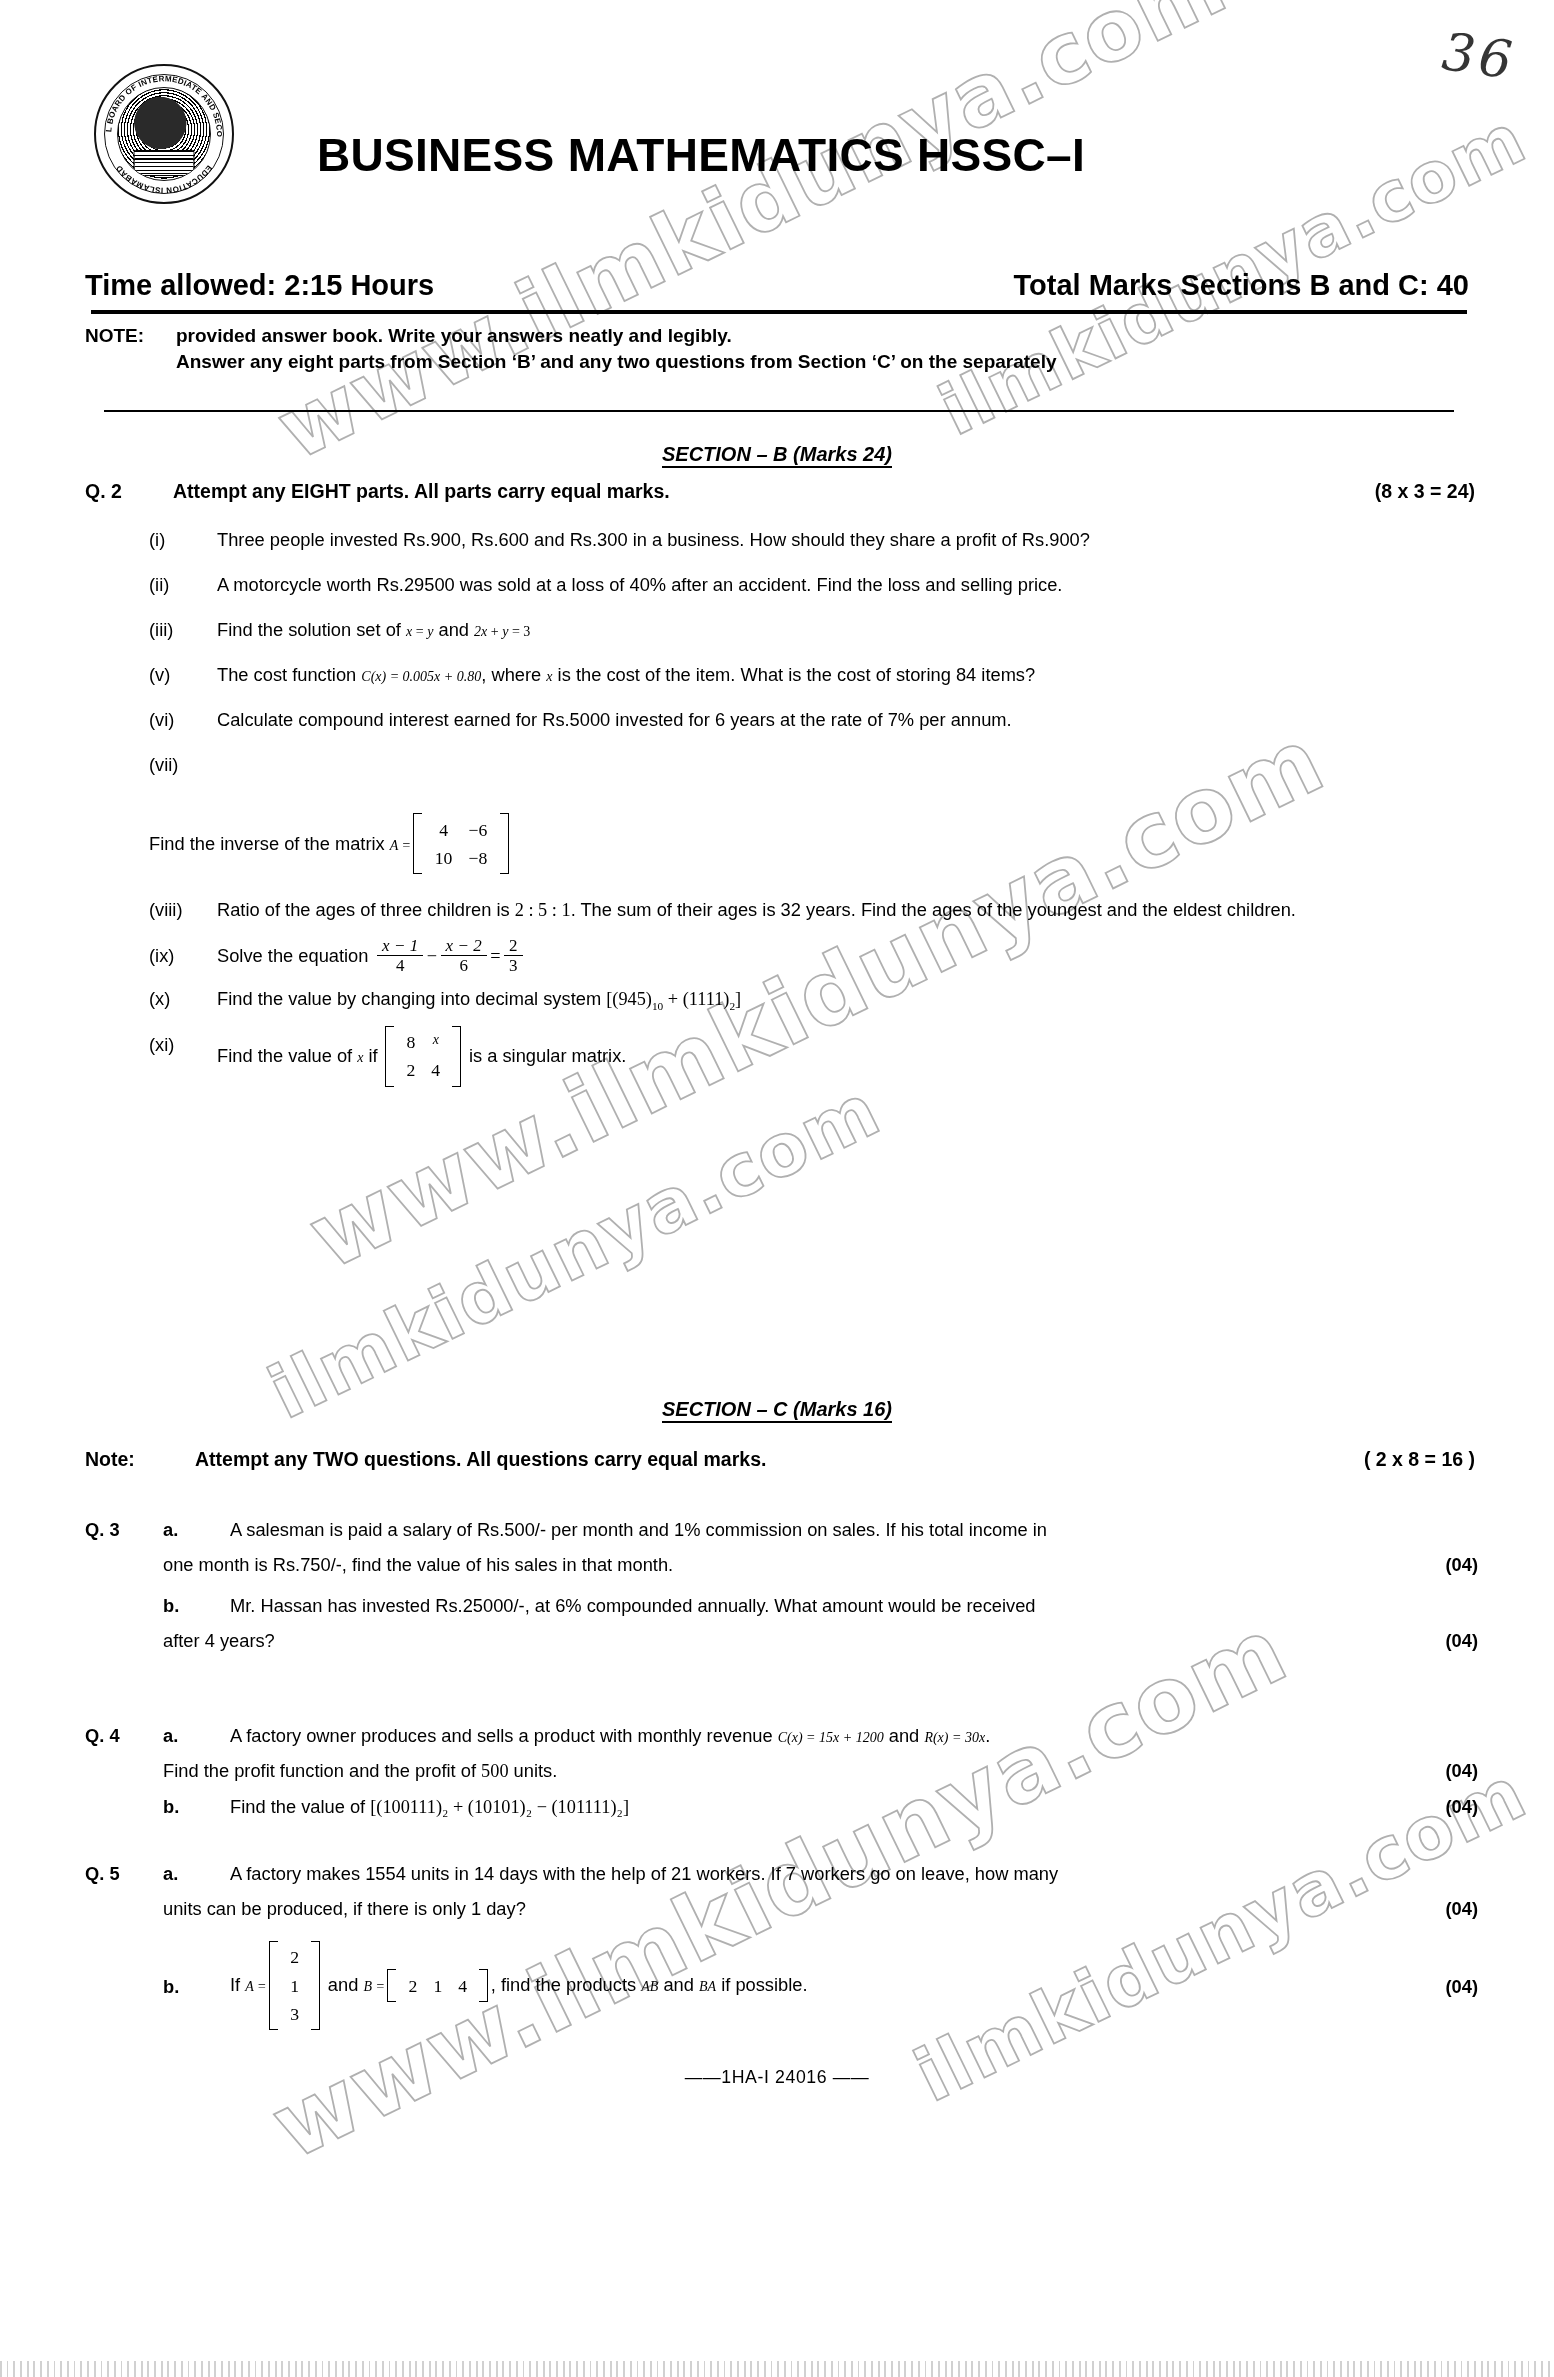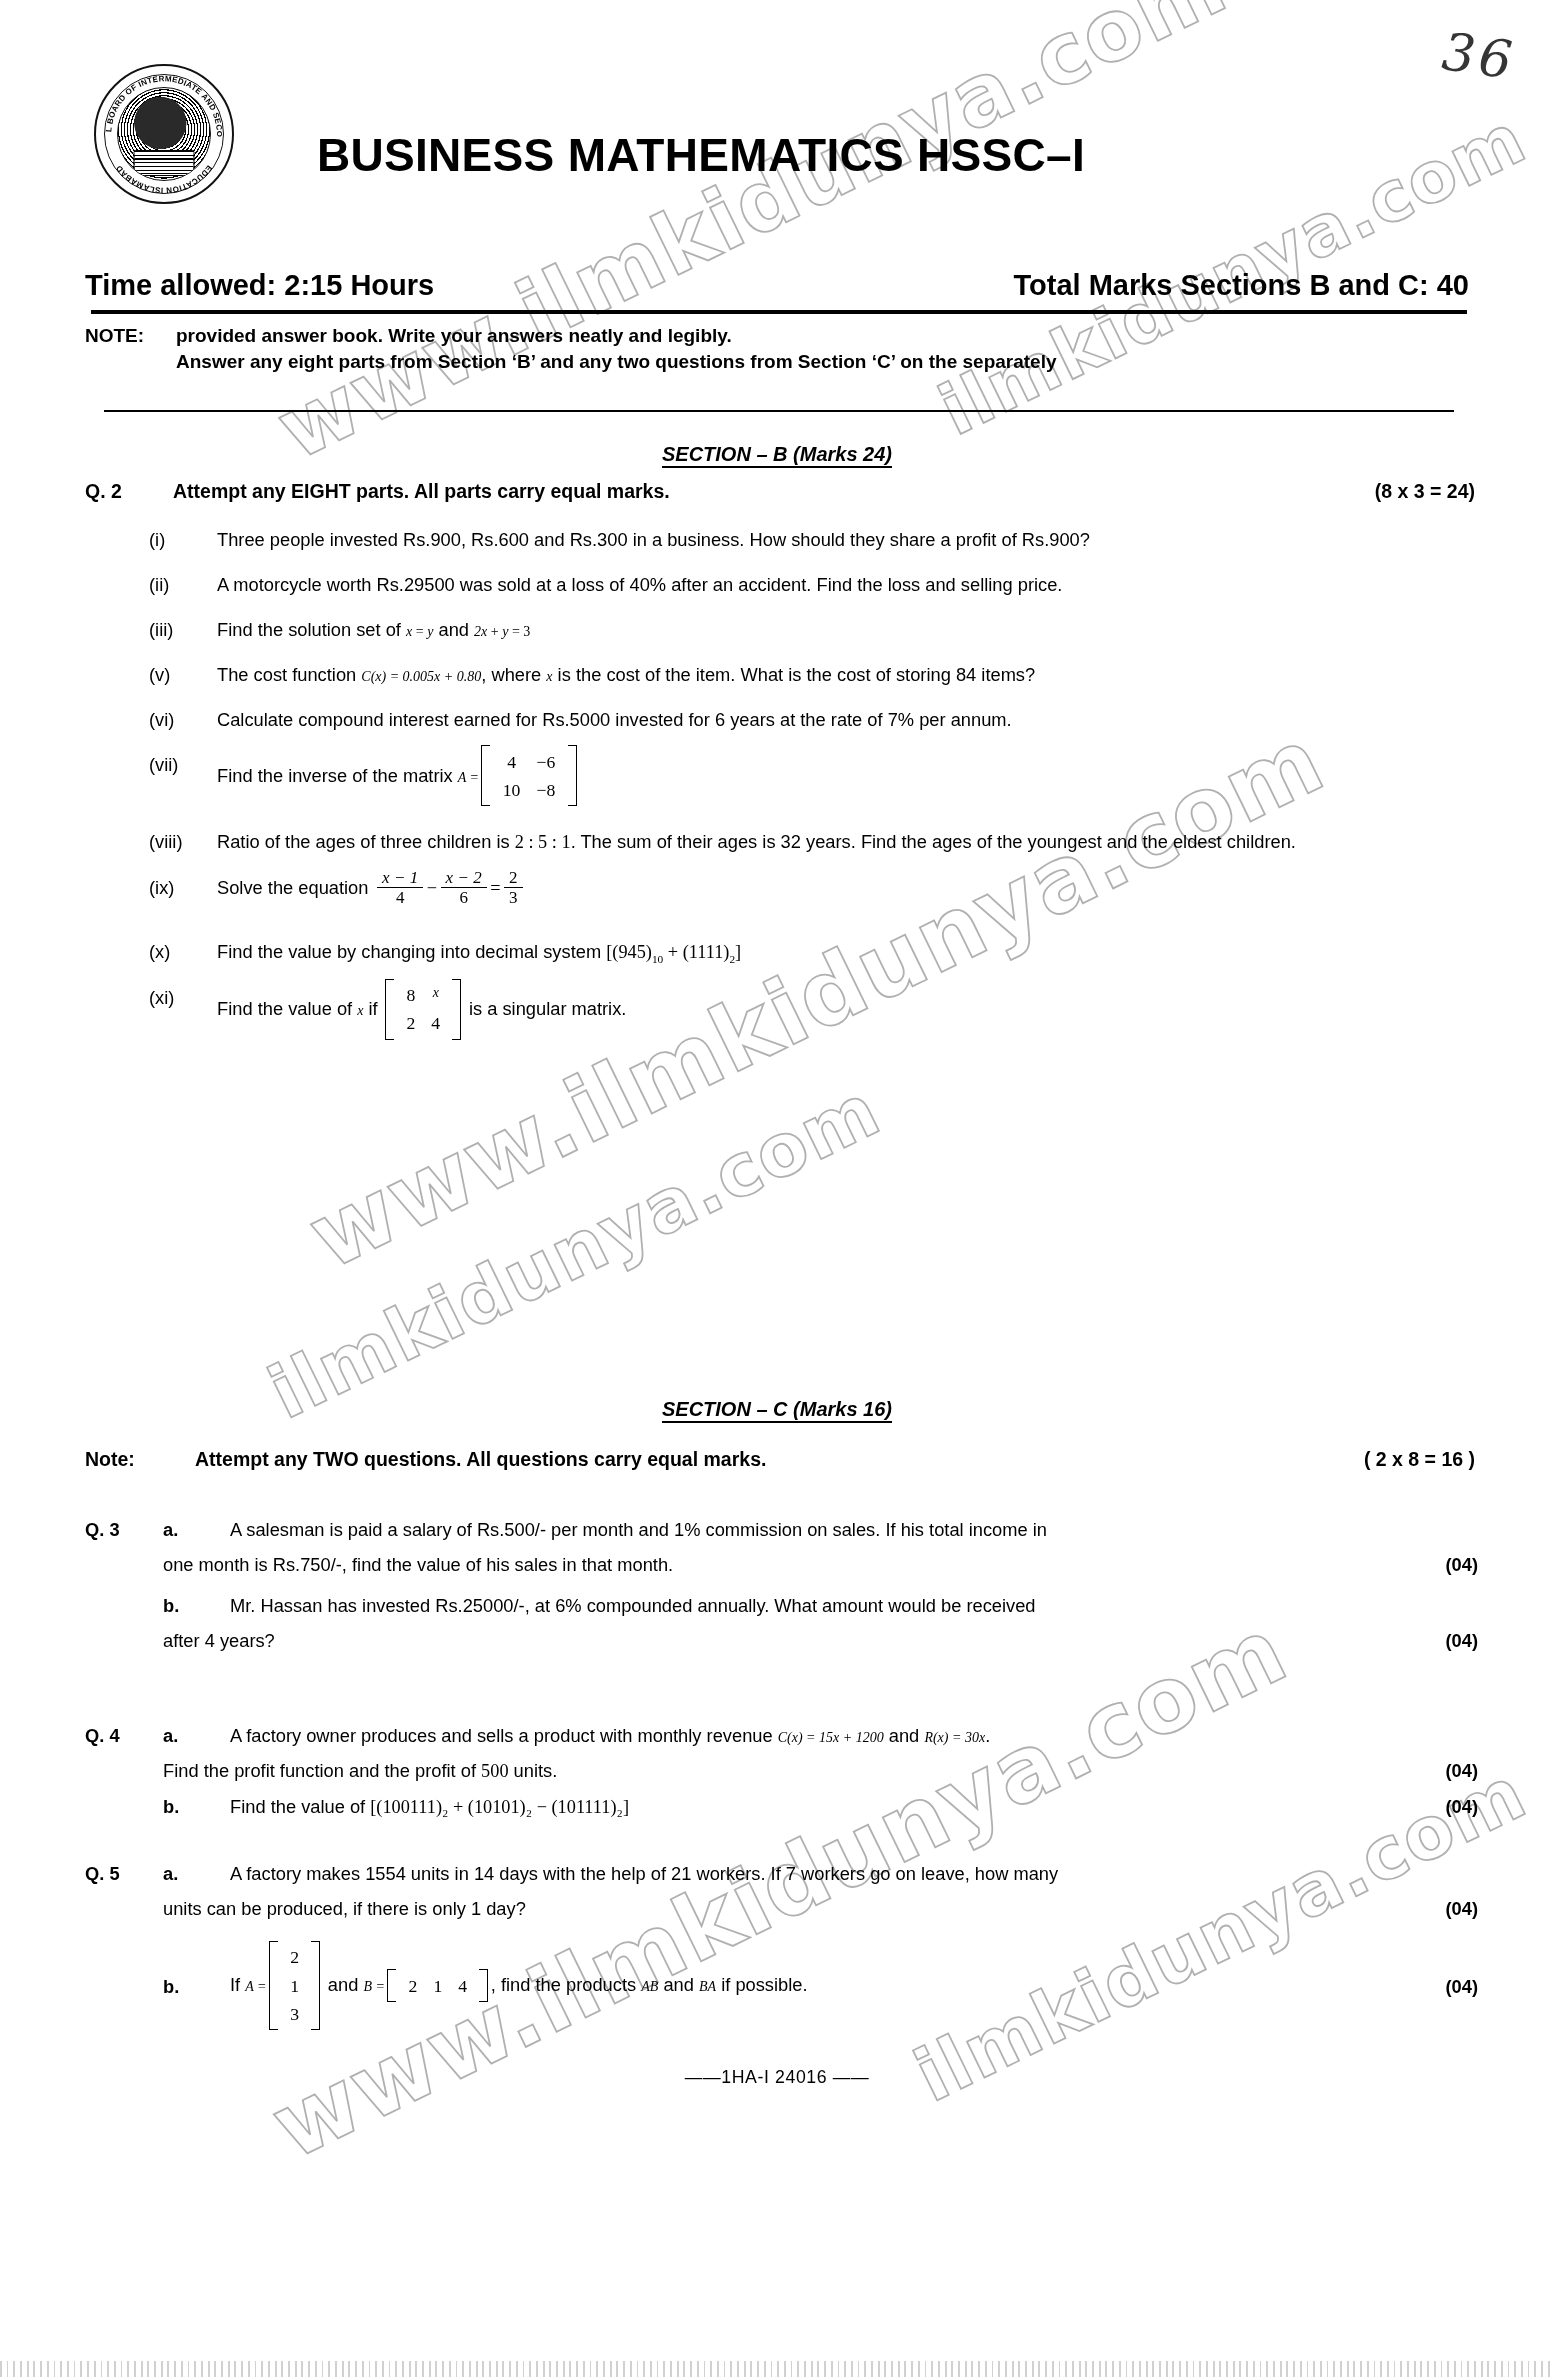--- a/index.html
+++ b/index.html
@@ -414,21 +414,21 @@
         <div class="body">
           <span>The cost function </span><span class="mth">C(x) = 0.005x + 0.80</span><span>, where </span><span class="mth">x</span><span> is the cost of the item. What is the cost of storing 84 items?</span>
         </div>
       </div>
 
       <div class="part">
         <div class="rn">(vi)</div>
         <div class="body"><span>Calculate compound interest earned for Rs.5000 invested for 6 years at the rate of 7% per annum.</span></div>
       </div>
 
-      <div class="part" style="margin-bottom:16px;">
+      <div class="part" style="margin-bottom:16px;flex-direction:column;">
         <div class="rn">(vii)</div>
         <div class="body">
           <span>Find the inverse of the matrix </span><span class="mth">A =</span><span class="matrix two-col">
               <span class="brk l"></span>
               <span class="cells">
                 <div>4</div>
                 <div>−6</div>
                 <div>10</div>
                 <div>−8</div>
               </span>
@@ -437,21 +437,21 @@
         </div>
       </div>
 
       <div class="part">
         <div class="rn">(viii)</div>
         <div class="body">
           <span>Ratio of the ages of three children is </span><span class="num">2 : 5 : 1</span><span>. The sum of their ages is 32 years. Find the ages of the youngest and the eldest children.</span>
         </div>
       </div>
 
-      <div class="part" style="margin-bottom:25px;">
+      <div class="part" style="margin-bottom:4px;">
         <div class="rn">(ix)</div>
         <div class="body">
           <span>Solve the equation </span><span class="frac">
               <span class="n">x − 1</span>
               <span class="d">4</span>
             </span><span class="num">−</span><span class="frac">
               <span class="n">x − 2</span>
               <span class="d">6</span>
             </span><span class="num">=</span><span class="frac">
               <span class="n" style="font-style:normal">2</span>

